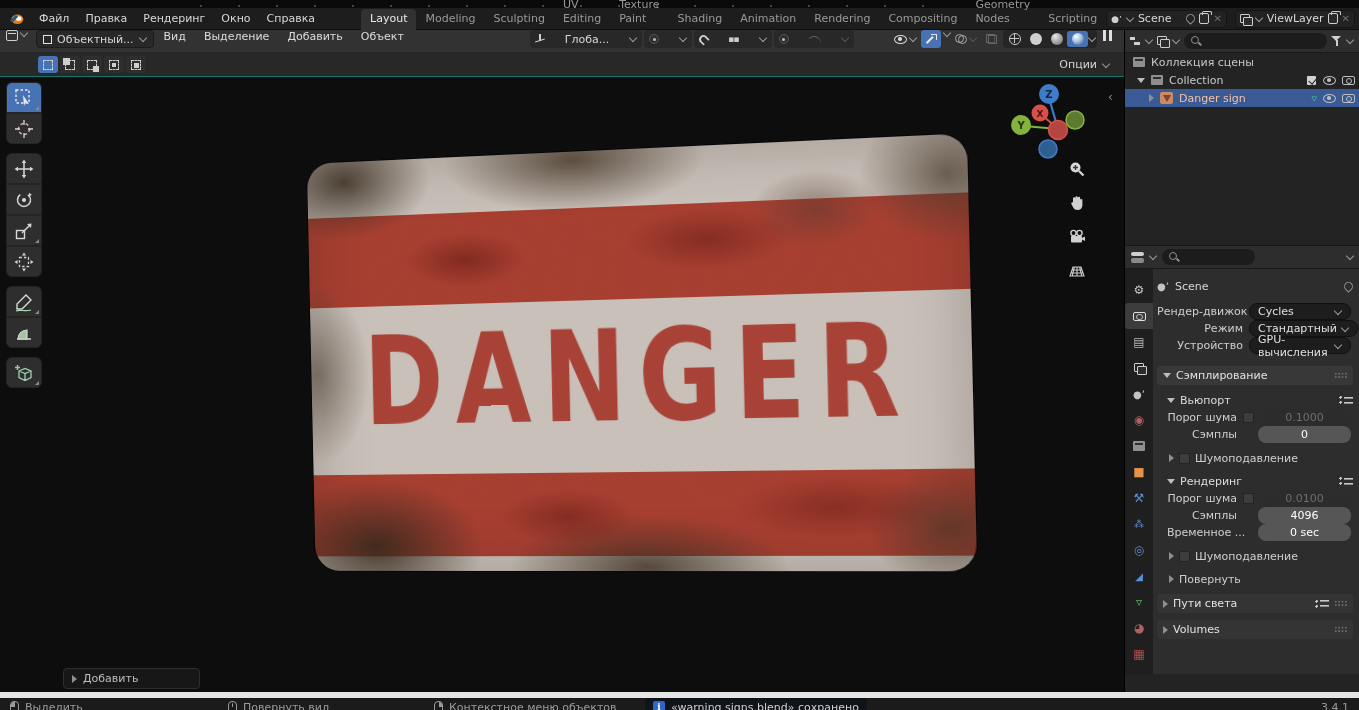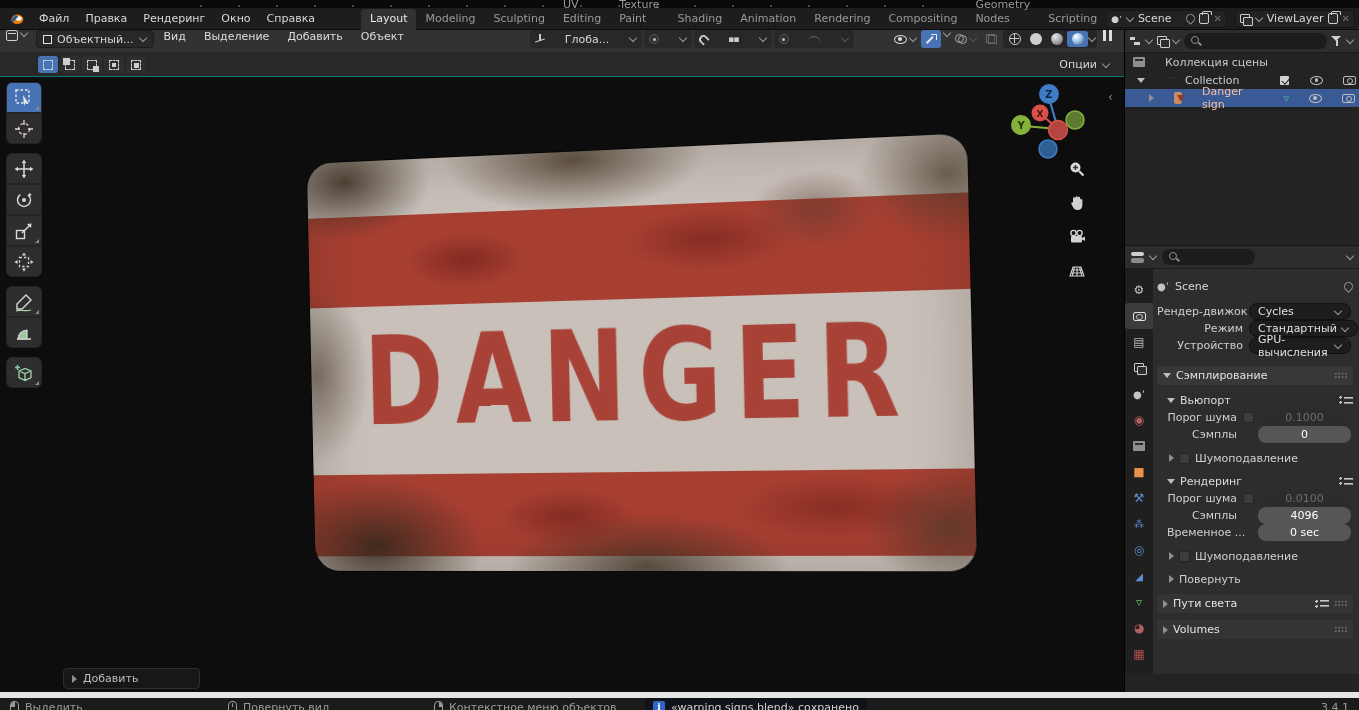--- a/index.html
+++ b/index.html
@@ -175,21 +175,21 @@
   .searchbox { flex:1; height:16px; background:#1c1c1c; border-radius:8px; display:flex; align-items:center; padding:0 6px; gap:4px;}
   .tree-ic{display:inline-block;width:11px;height:10px;position:relative;}
   .tree-ic::before{content:"";position:absolute;left:0;top:1px;width:5px;height:3px;background:#cfcfcf;}
   .tree-ic::after{content:"";position:absolute;left:4px;top:6px;width:6px;height:3px;background:#cfcfcf;}
   .imgstack-ic{display:inline-block;width:11px;height:10px;position:relative;}
   .imgstack-ic::before{content:"";position:absolute;left:0;top:0;width:8px;height:7px;border:1.2px solid #cfcfcf;border-radius:1px;}
   .imgstack-ic::after{content:"";position:absolute;left:3px;top:3px;width:8px;height:7px;border:1.2px solid #cfcfcf;border-radius:1px;background:#2d2d2d;}
   .funnel{display:inline-block;width:11px;height:10px;position:relative;overflow:hidden;}
   .funnel::before{content:"";position:absolute;left:0;top:0;border-left:5.5px solid transparent;border-right:5.5px solid transparent;border-top:5px solid #cfcfcf;}
   .funnel::after{content:"";position:absolute;left:4.5px;top:4px;width:2px;height:6px;background:#cfcfcf;}
-  .ol-row { height:18px; display:flex; align-items:center; gap:20px; padding:0 4px; color:#c8c8c8;}
+  .ol-row { height:18px; display:flex; align-items:center; gap:6px; padding:0 4px; color:#c8c8c8;}
   .ol-row.sel { background:#3a5a96; color:#fff;}
   .box-ic { display:inline-block;width:12px;height:10px;background:#8f8f8f;border-radius:1px;position:relative;}
   .box-ic::before{content:"";position:absolute;left:2px;top:2px;width:8px;height:2px;background:#2d2d2d;}
   .mesh-chip { display:inline-block;width:13px;height:12px;border-radius:2px;background:#c98a64;position:relative;}
   .mesh-chip::before{content:"";position:absolute;left:2.5px;top:2.5px;border-left:4px solid transparent;border-right:4px solid transparent;border-top:7px solid #87402a;}
   .meshdata-ic { color:#49c2a4; font-size:11px; line-height:11px; }
   .spacer { flex:1; }
   
   #props-h { position:absolute; left:0; top:215px; width:235px; height:24px; background:#2d2d2d;
     display:flex; align-items:center; gap:5px; padding:0 6px; border-top:1px solid #161616; border-bottom:1px solid #1a1a1a;}

